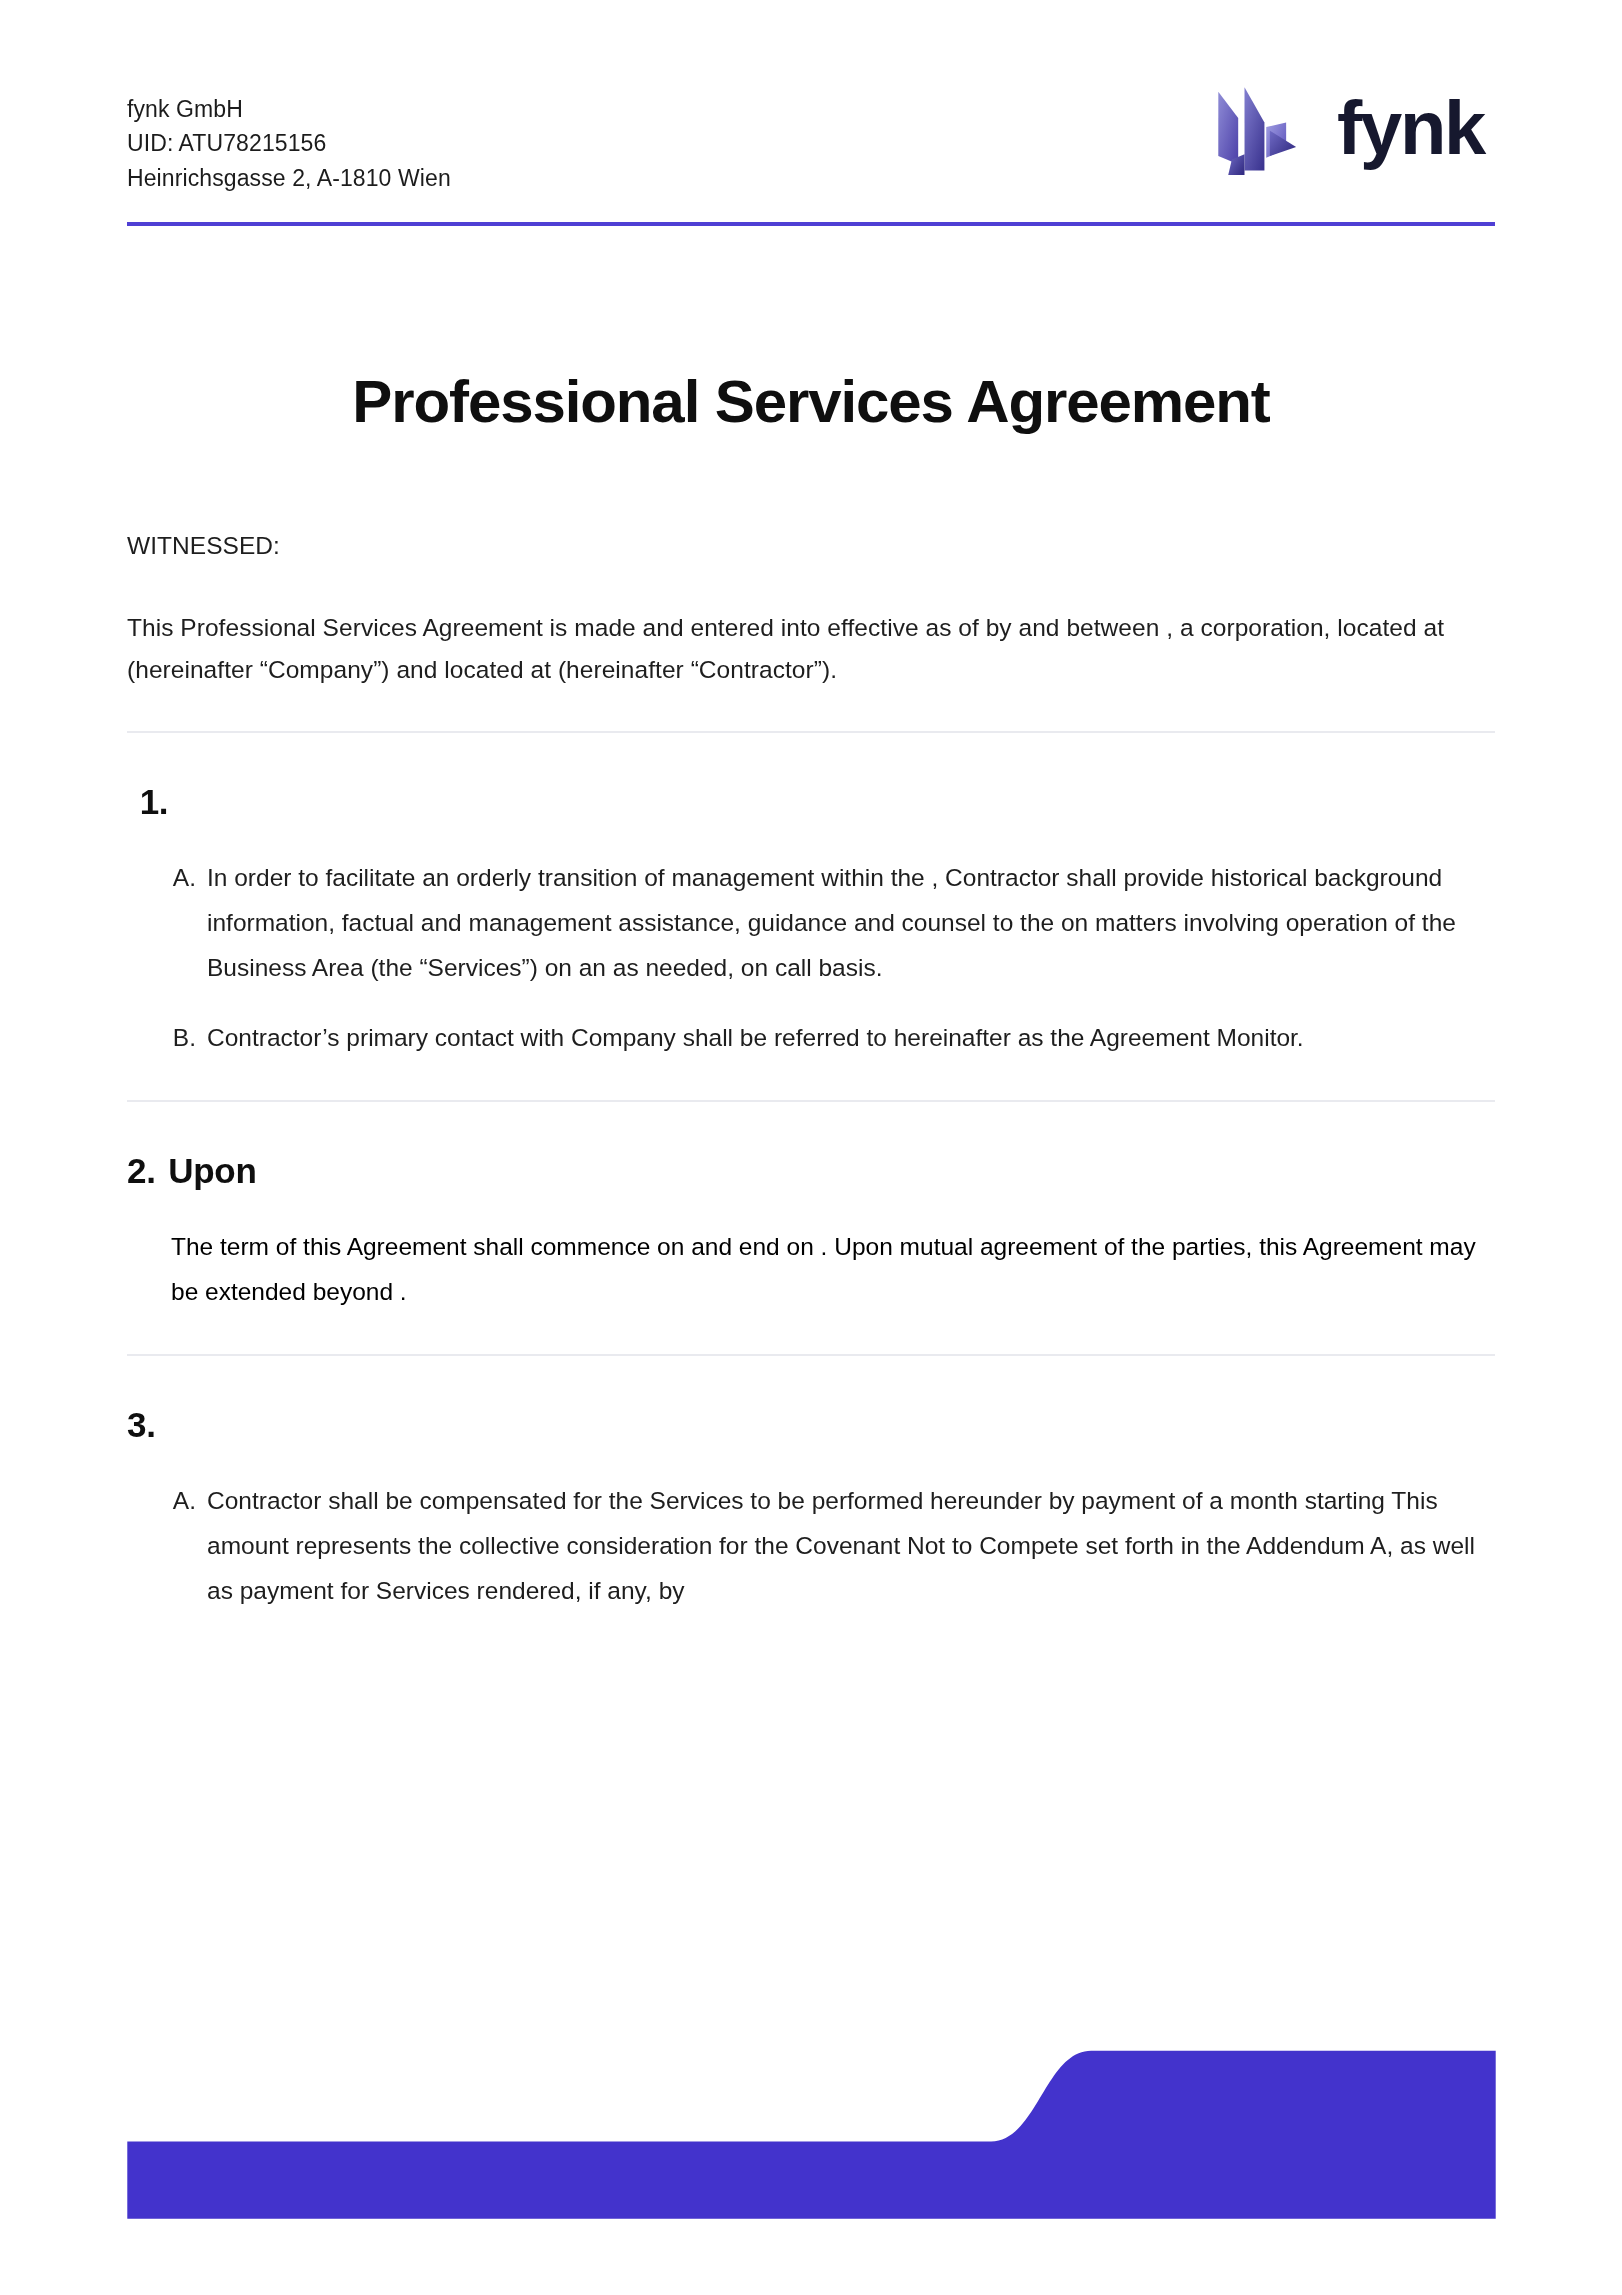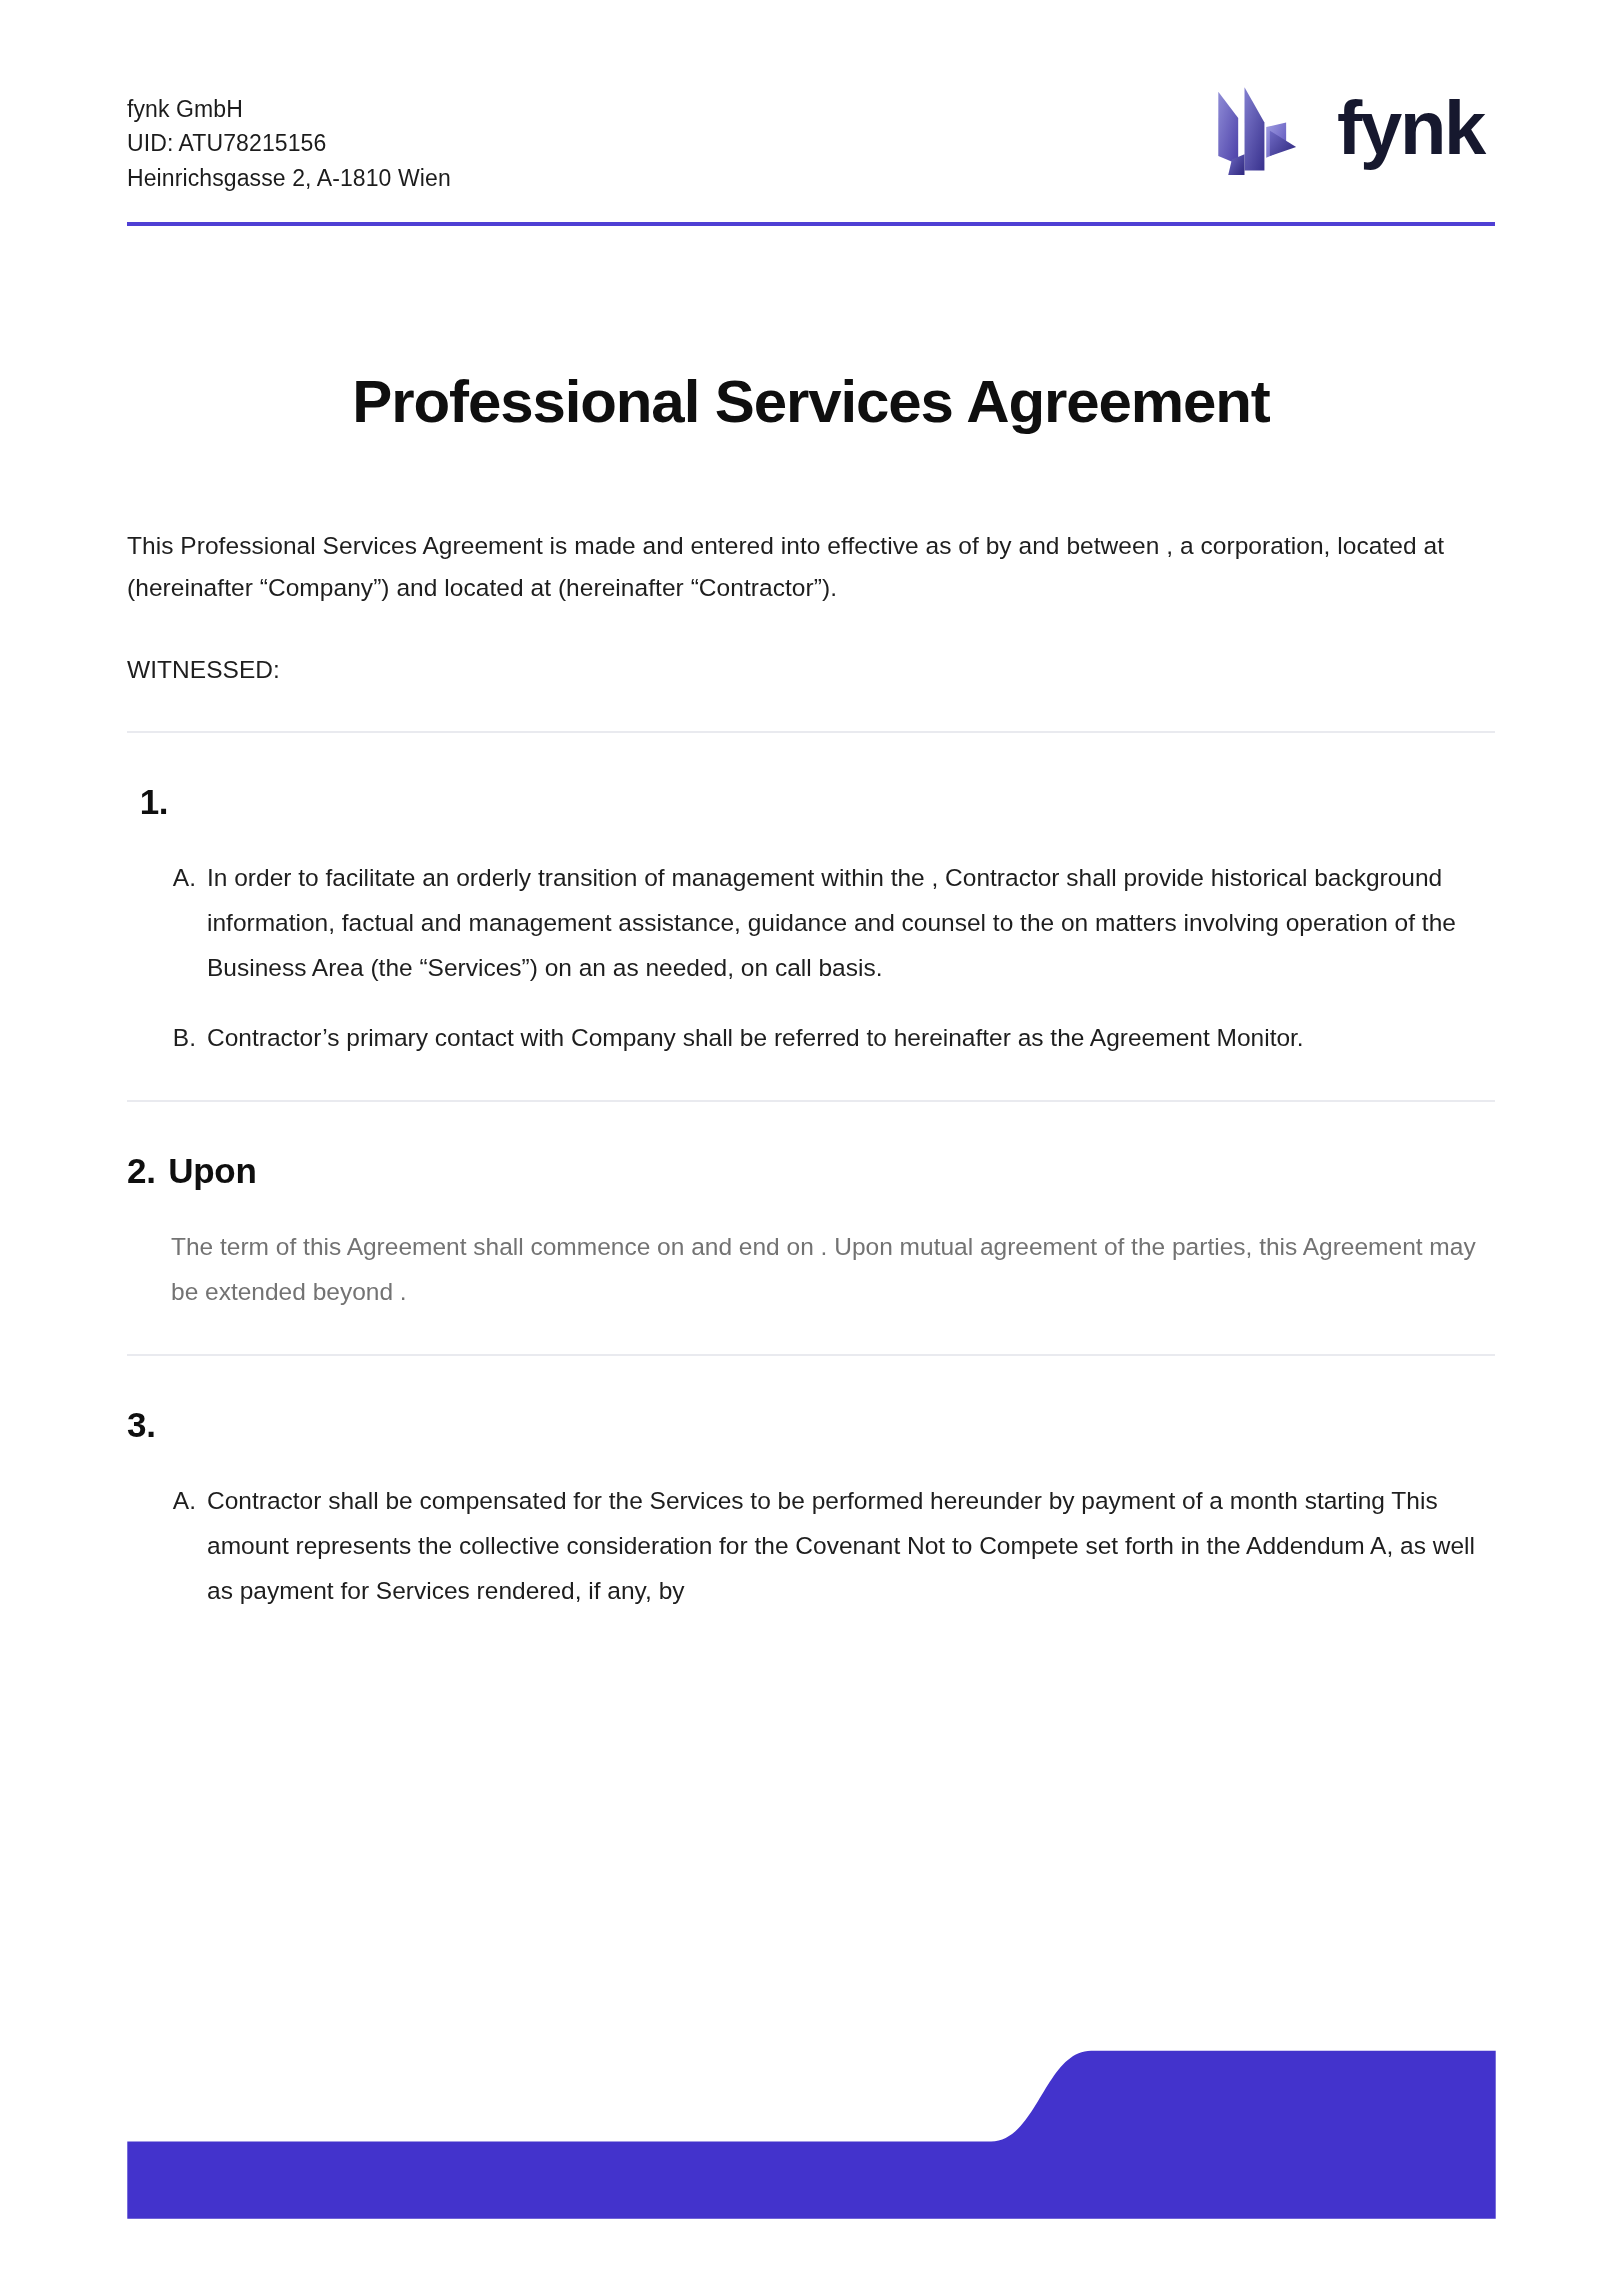--- a/index.html
+++ b/index.html
@@ -154,21 +154,21 @@
   }
   .lettered-list .li-text {
     flex: 1 1 auto;
   }
 
   .plain-para {
     margin: 0;
     padding-left: 44px;
     font-size: 24.5px;
     line-height: 45px;
-    color: #737373;
+    color: #000000;
   }
 
   
   .sec-indent-1 { padding-left: 12.7px; }
 
   
   .footer {
     position: absolute;
     left: 0;
     top: 2037px;
@@ -225,22 +225,22 @@
       <div class="logo-word">fynk</div>
     </div>
   </div>
 
   <div class="header-rule"></div>
 
   <div class="doc-title">Professional Services Agreement</div>
 
   <div class="content">
 
+    <p class="body-text">WITNESSED:</p>
     <p class="body-text">This Professional Services Agreement is made and entered into effective as of by and between , a corporation, located at (hereinafter “Company”) and located at (hereinafter “Contractor”).</p>
-    <p class="body-text">WITNESSED:</p>
 
     <div class="divider"></div>
 
     <div class="section">
       <h2 class="section-heading sec-indent-1">
         <span class="sec-num">1.</span>
       </h2>
       <ul class="lettered-list">
         <li>
           <span class="marker">A.</span>

